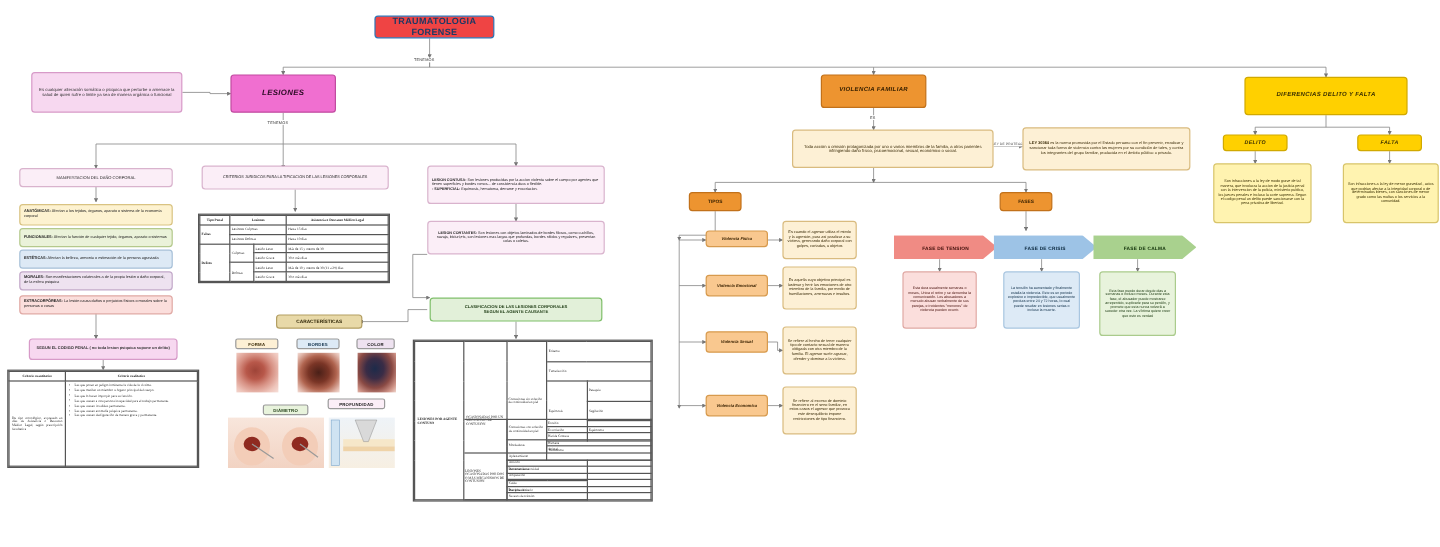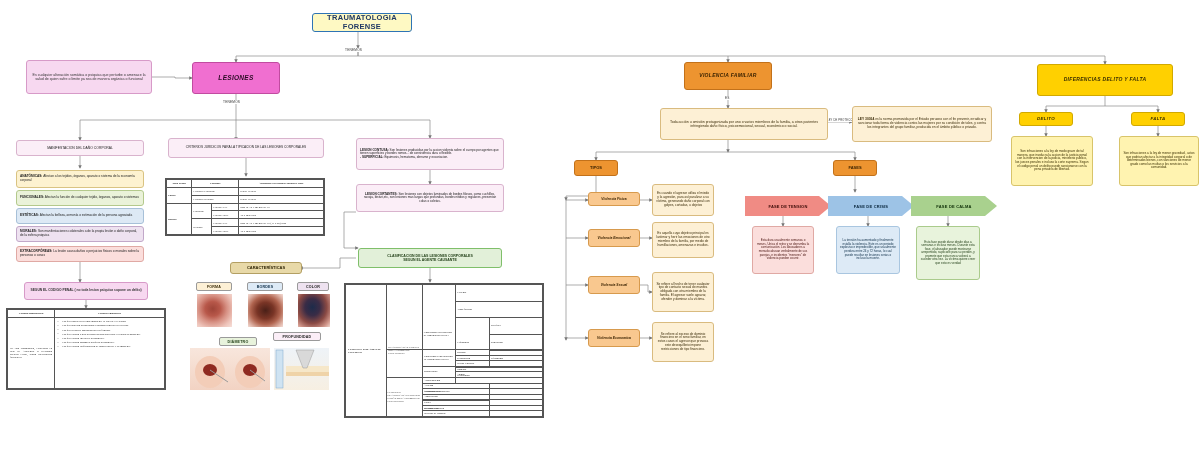--- a/index.html
+++ b/index.html
@@ -11,21 +11,21 @@
   }
   #canvas { position:absolute; inset:0; }
   svg.wires { position:absolute; left:0; top:0; width:1200px; height:456px; pointer-events:none; }
   .node { position:absolute; border:1px solid #7a7a7a; border-radius:3px;
           display:flex; align-items:center; justify-content:center; text-align:center;
           line-height:1.18; padding:2px 3px; }
   .title-node { font-weight:bold; letter-spacing:.3px; }
   .wirelabel { position:absolute; font-size:3.2px; color:#333; letter-spacing:.2px; background:#fff; padding:0 1px; white-space:nowrap;}
 
   
-  .c-blue   { background:#fef9c3; border-color:#2e74b5; color:#1f3864; }
+  .c-blue   { background:#ef4444; border-color:#2e74b5; color:#1f3864; }
   .c-magenta{ background:#f06fd0; border-color:#c14ba0; color:#2b0b24; font-style:italic;}
   .c-pinklt { background:#f7d8f0; border-color:#d79ac8; color:#333; }
   .c-pinkpale{background:#fbeef7; border-color:#d9b3cd; color:#222; }
   .c-orange { background:#ed9430; border-color:#c2711a; color:#3a2200; font-style:italic;}
   .c-orangelt{background:#f9c88f; border-color:#d79a4d; color:#3a2200; font-style:italic;}
   .c-cream  { background:#fdf0d5; border-color:#d9bb7f; color:#3a2b08; }
   .c-yellow { background:#ffd000; border-color:#d1a900; color:#3a2f00; font-style:italic;}
   .c-yellowlt{background:#fff3b0; border-color:#d8c46a; color:#3a2f00; }
   .c-greenbox{background:#e2f0d9; border-color:#7fbf6a; color:#1c3a12; }
   .c-redlt  { background:#fbdedc; border-color:#e0a9a4; color:#4a1410; }

